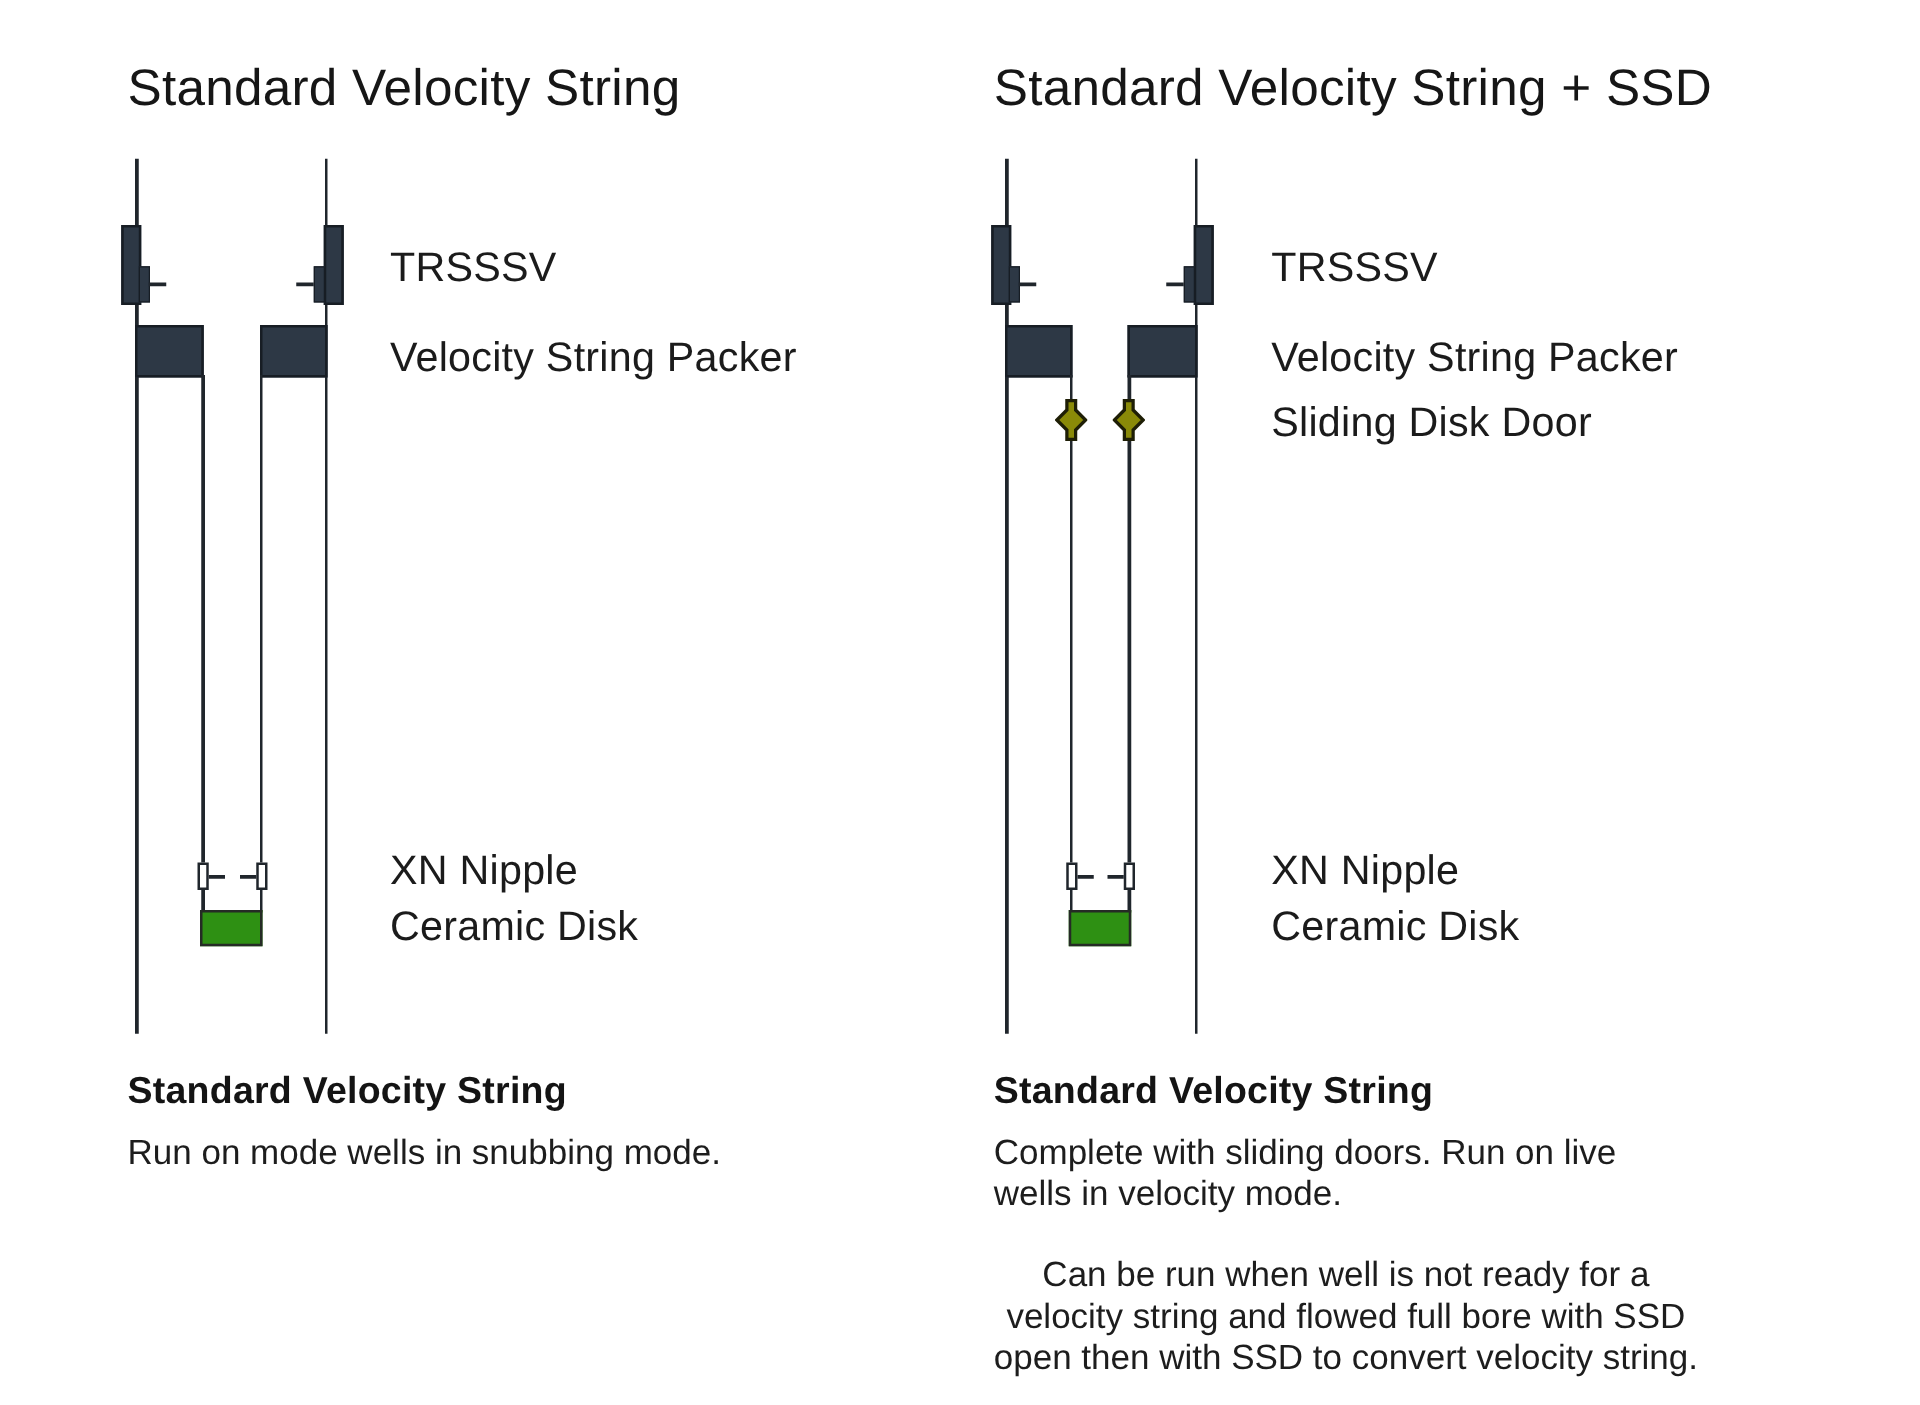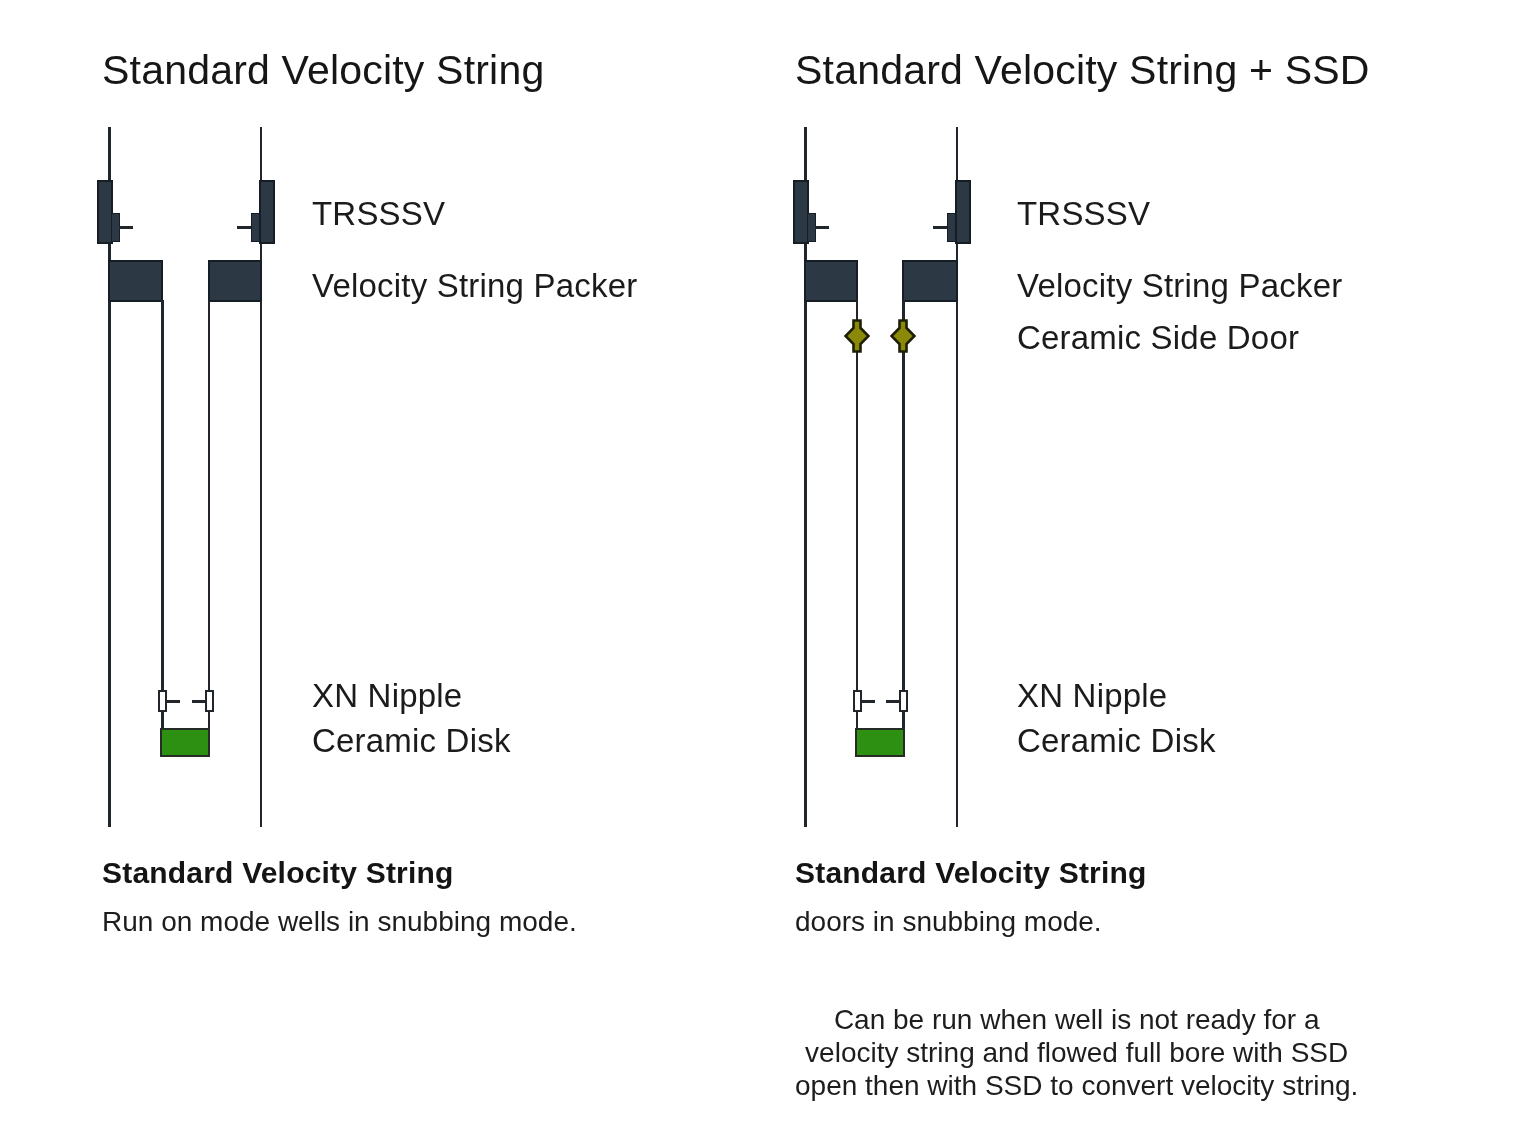--- a/index.html
+++ b/index.html
@@ -163,27 +163,28 @@
     </div>
     <div>
       <div class="abs xn-rect" style="left:887px; top:690px;"></div>
       <div class="abs xn-tick" style="left:874px; top:700px;"></div>
     </div>
 
     <div class="abs disk" style="left:842.5px; top:728px;"></div>
 
     <div class="abs part-label" style="left:1005px; top:197px;">TRSSSV</div>
     <div class="abs part-label" style="left:1005px; top:269px;">Velocity String Packer</div>
-    <div class="abs part-label" style="left:1005px; top:321px;">Ceramic Side Door</div>
+    <div class="abs part-label" style="left:1005px; top:321px;">Sliding Disk Door</div>
     <div class="abs part-label" style="left:1005px; top:679px;">XN Nipple</div>
     <div class="abs part-label" style="left:1005px; top:724px;">Ceramic Disk</div>
 
     <div class="abs caption-heading" style="left:783px; top:856px;">Standard Velocity String</div>
     <div class="abs caption-body" style="left:783px; top:905px;">
-      <div>doors in snubbing mode.</div>
+      <div>Complete with sliding doors. Run on live</div>
+      <div>wells in velocity mode.</div>
     </div>
     <div class="abs caption-body" style="left:783px; top:1003px;text-align:center;">
       <div>Can be run when well is not ready for a</div>
       <div>velocity string and flowed full bore with SSD</div>
       <div>open then with SSD to convert velocity string.</div>
     </div>
   </section>
 
 </div>
 

